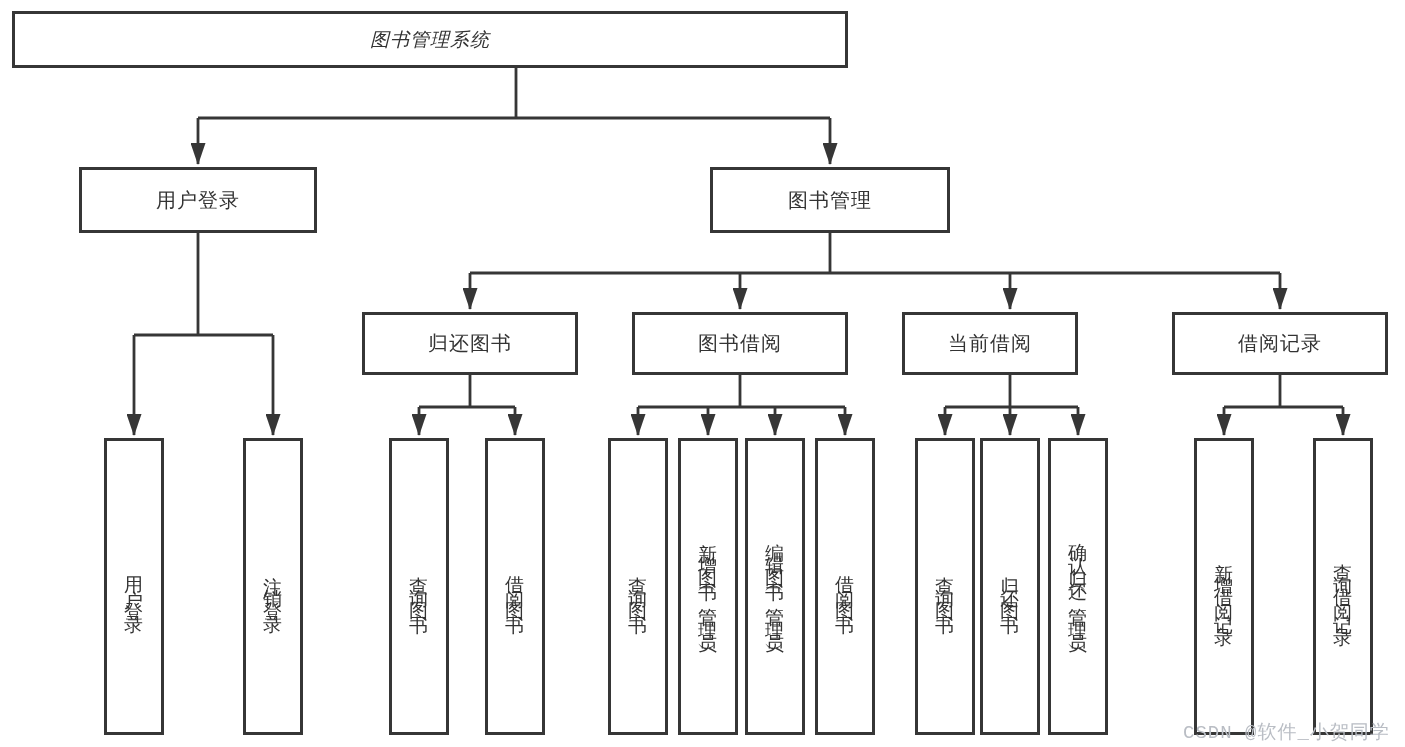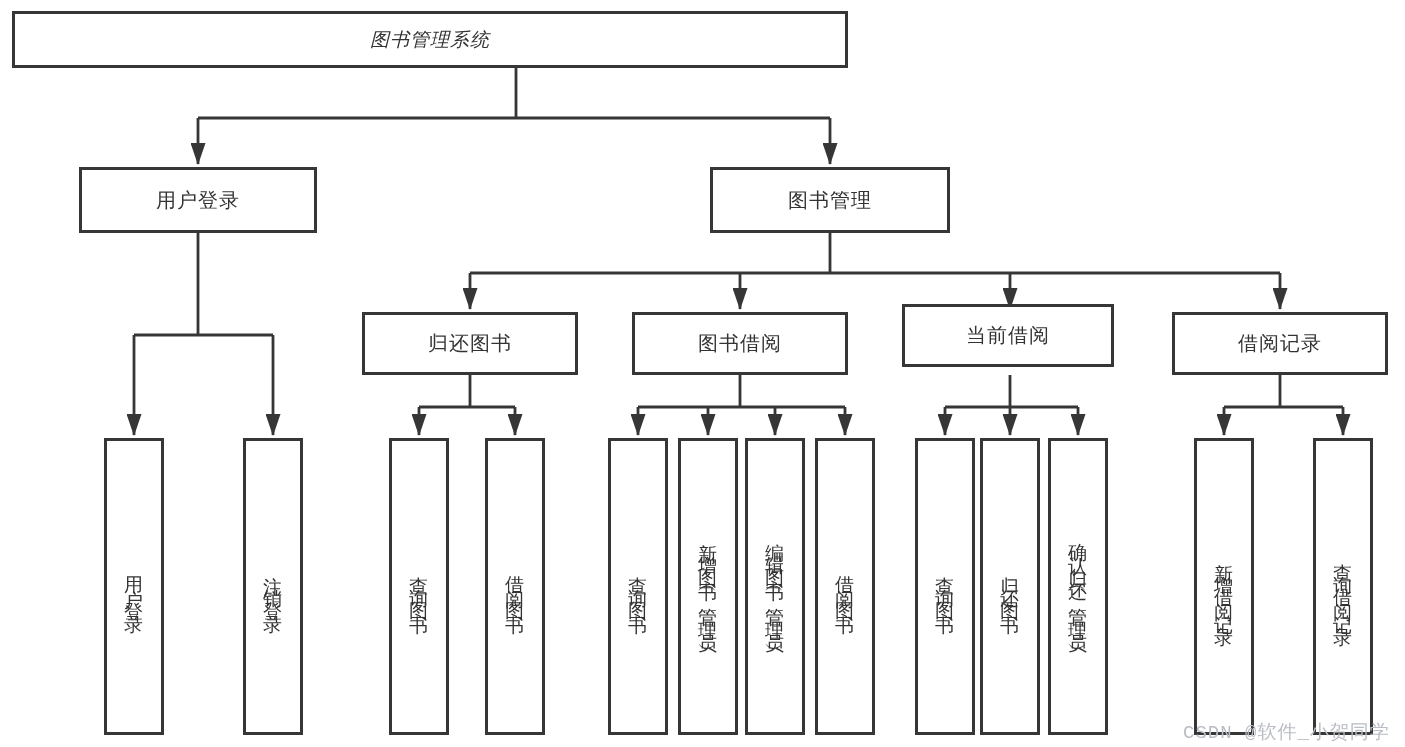--- a/index.html
+++ b/index.html
@@ -127,21 +127,21 @@
   <div class="node h" style="left:710px; top:167px; width:240px; height:66px;text-align:right;">
     <span>图书管理</span>
   </div>
 
   <div class="node h" style="left:362px; top:312px; width:216px; height:63px;">
     <span>归还图书</span>
   </div>
   <div class="node h" style="left:632px; top:312px; width:216px; height:63px;">
     <span>图书借阅</span>
   </div>
-  <div class="node h" style="left:902px; top:304px; width:212px; height:63px;">
+  <div class="node h" style="left:902px; top:312px; width:176px; height:63px;">
     <span>当前借阅</span>
   </div>
   <div class="node h" style="left:1172px; top:312px; width:216px; height:63px;">
     <span>借阅记录</span>
   </div>
 
   <div class="node v" style="left:104px; top:438px; width:60px; height:297px;">
     <span>用户登录</span>
   </div>
   <div class="node v" style="left:243px; top:438px; width:60px; height:297px;">

